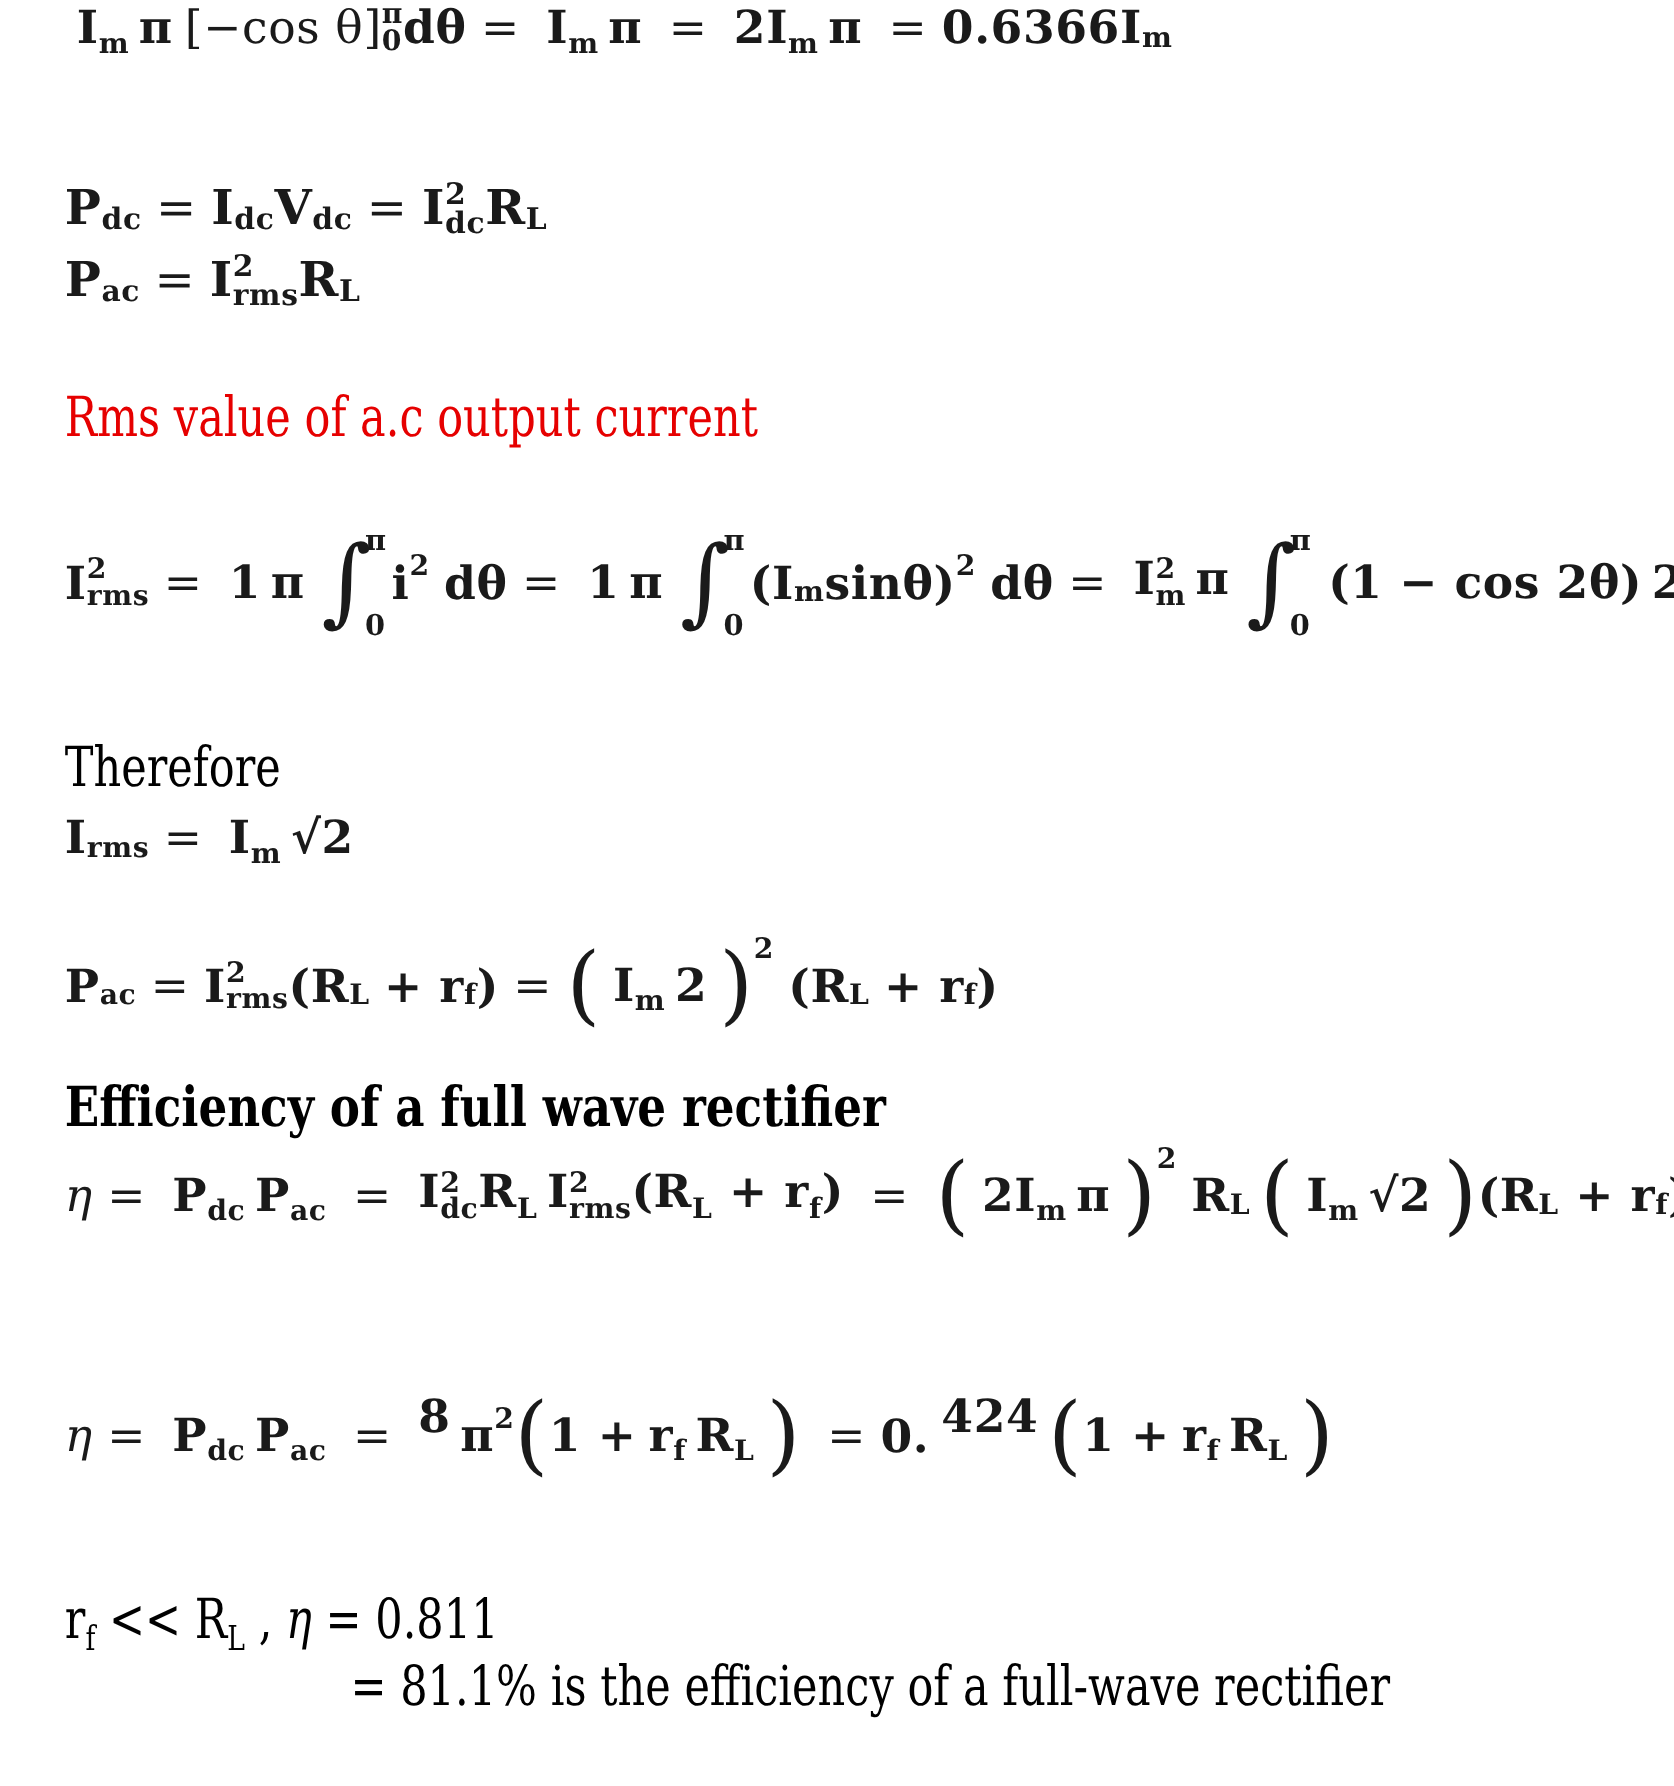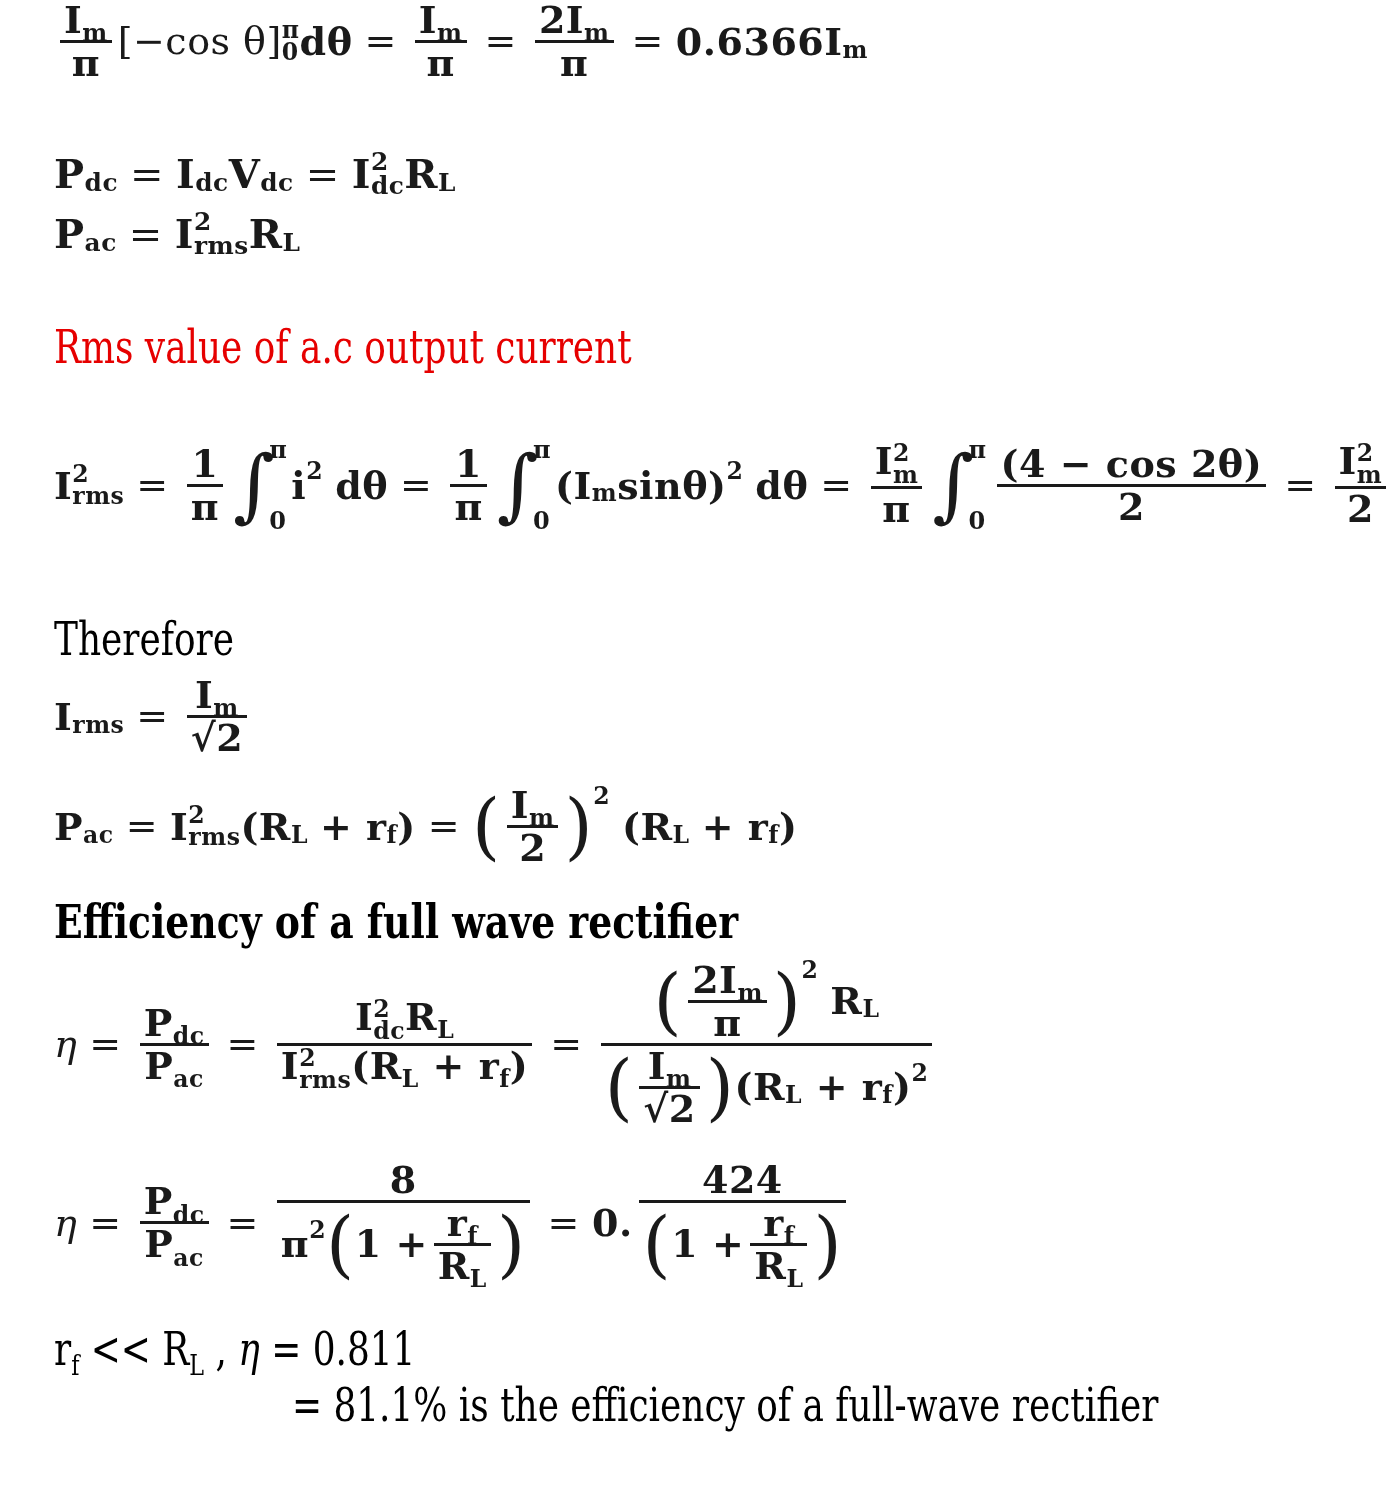--- a/index.html
+++ b/index.html
@@ -10,21 +10,21 @@
   }
   .blk { position:absolute; left:54px; white-space:nowrap; }
   .math {
     font-family: "DejaVu Serif", "Liberation Serif", serif;
     font-weight:bold; font-size:38px; color:#1a1a1a;
     display:flex; align-items:center;
     letter-spacing:0.5px;
   }
   .math .it { font-style:italic; font-weight:normal; }
   .math .n { font-weight:normal; }
-  .frac { display:inline-flex; flex-direction:column; align-items:center; vertical-align:middle; margin:0 6px; }
+  .frac { display:inline-flex; flex-direction:row; align-items:flex-start; vertical-align:middle; margin:0 6px; }
   .frac .num { padding:0 4px; line-height:1.05; }
   .frac .bar { align-self:stretch; border-top:3px solid #1a1a1a; }
   .frac .den { padding:0 4px; line-height:1.05; }
   .sub { font-size:0.62em; position:relative; top:0.35em; }
   .sup { font-size:0.62em; position:relative; top:-0.6em; }
   .supsub { display:inline-flex; flex-direction:column; font-size:0.62em; line-height:0.95; vertical-align:middle; }
   .sp { display:inline-block; width:12px; }
   .eq { margin:0 12px; font-weight:normal; }
   .int { display:inline-flex; align-items:center; position:relative; margin:0 4px; }
   .int .sym { font-size:80px; font-weight:normal; line-height:1; font-family:"DejaVu Serif", serif; }
@@ -151,21 +151,21 @@
       <span class="den">π</span>
     </span>
   <span class="int">
       <span class="sym">∫</span>
       <span class="lims">
         <span>π</span>
         <span>0</span>
       </span>
     </span>
   <span class="frac">
-      <span class="num">(4 − cos 2θ)</span>
+      <span class="num">(1 − cos 2θ)</span>
       <span class="bar"></span>
       <span class="den">2</span>
     </span>
   <span class="eq">=</span>
   <span class="frac">
       <span class="num"><span>I</span><span class="supsub">
           <span>2</span>
           <span>m</span>
         </span></span>
       <span class="bar"></span>

